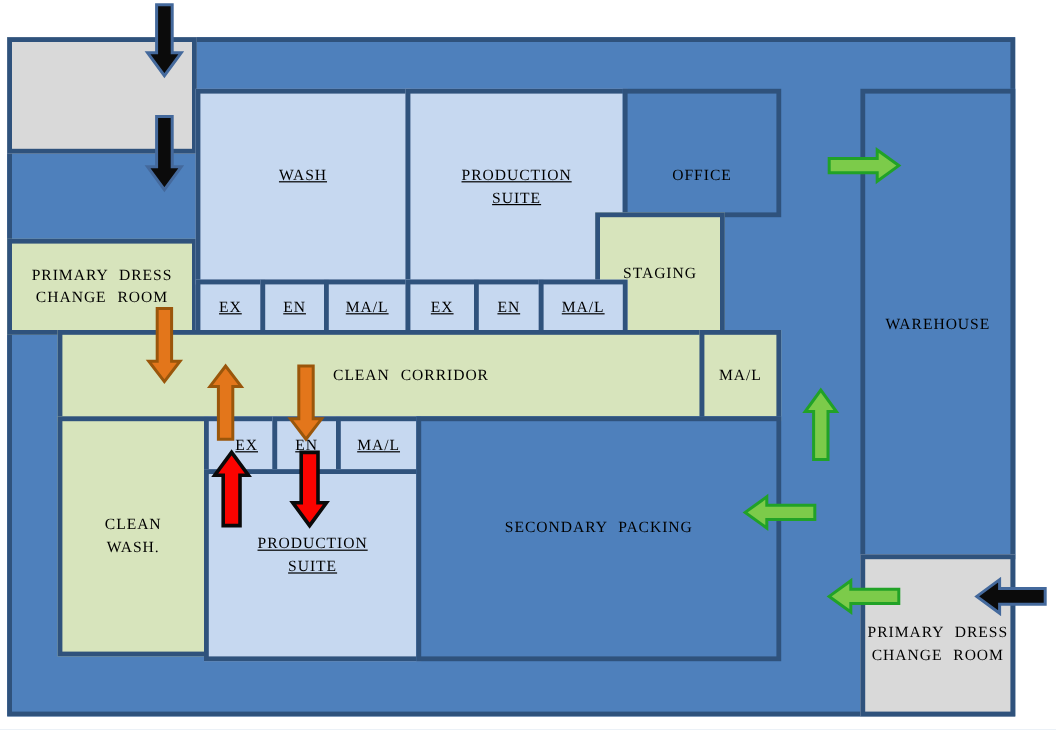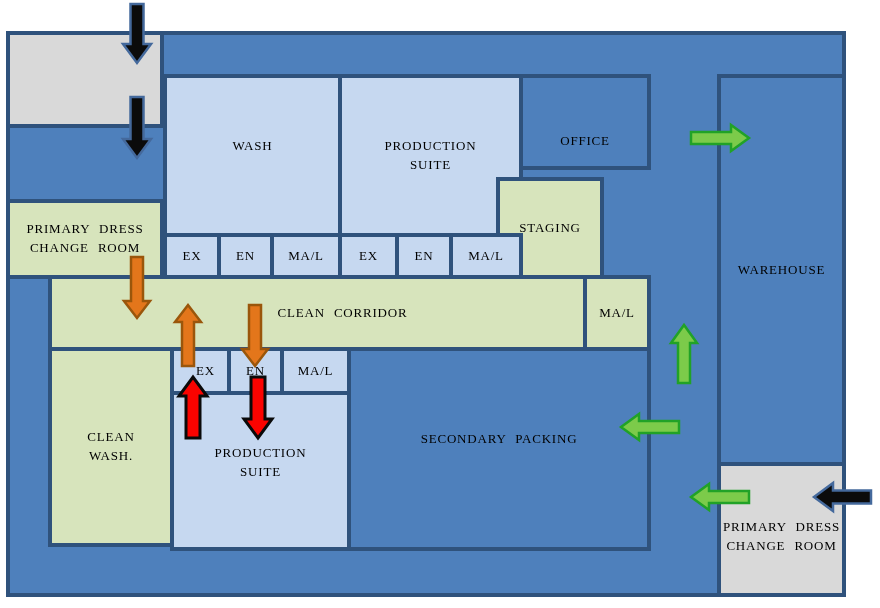--- a/index.html
+++ b/index.html
@@ -13,21 +13,21 @@
     border:4px solid var(--border-navy,#2F527C);
   }
   .room{
     position:absolute;box-sizing:border-box;
     border:4px solid var(--border-navy,#2F527C);
     display:flex;flex-direction:column;align-items:center;justify-content:center;
     text-align:center;color:#000;font-size:13px;letter-spacing:0.8px;word-spacing:5px;
     line-height:1.45;
   }
   .blue{background:var(--facility-blue,#4E80BC);}
-  .lightblue{background:var(--room-light-blue,#C6D8F0);}
+  .lightblue{background:var(--room-light-blue,#C6D8F0);text-decoration:underline;}
   .green{background:var(--room-light-green,#D7E4BC);}
   .gray{background:var(--room-gray,#D9D9D9);}
   .room span{display:block;}
   #arrow-layer{position:absolute;left:0;top:0;z-index:5;pointer-events:none;}
 </style>
 </head>
 <body>
 
 <div class="diagram">
 
@@ -42,21 +42,21 @@
 
   <div class="room lightblue" style="left:163px;top:74px;width:179px;height:163px;padding-bottom:18px">
     <span>WASH</span>
   </div>
 
   <div class="room lightblue" style="left:338px;top:74px;width:185px;height:163px">
     <span>PRODUCTION</span>
     <span>SUITE</span>
   </div>
 
-  <div class="room blue" style="left:519px;top:74px;width:132px;height:96px;padding-top:38px">
+  <div class="room blue" style="left:519px;top:74px;width:132px;height:107px;padding-top:38px">
     <span>OFFICE</span>
   </div>
 
   <div class="room green" style="left:496px;top:177px;width:108px;height:102px">
     <span>STAGING</span>
   </div>
 
   <div class="room lightblue" style="left:163px;top:233px;width:58px;height:46px">
     <span>EX</span>
   </div>

